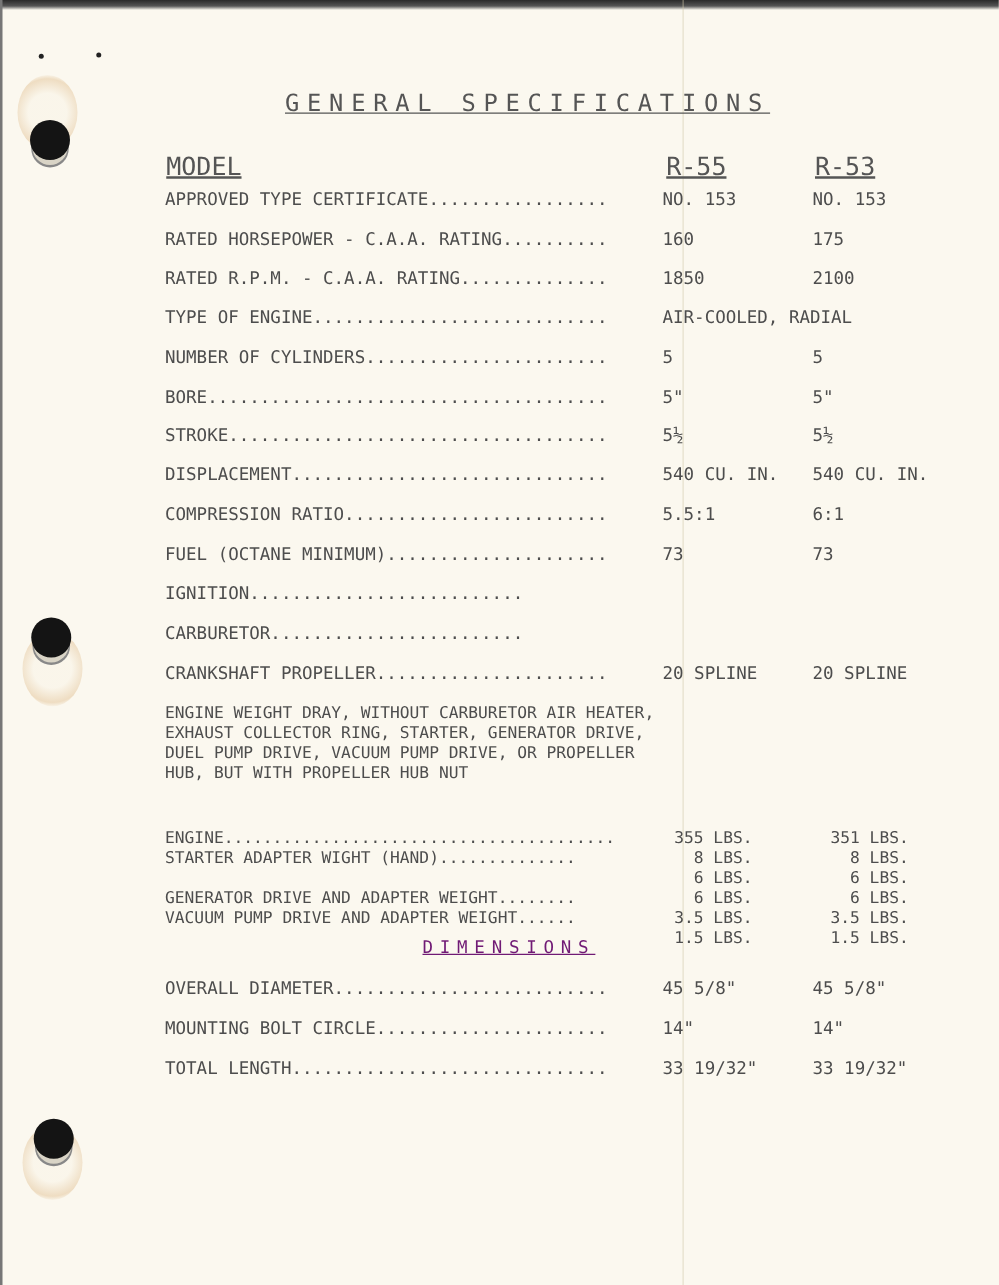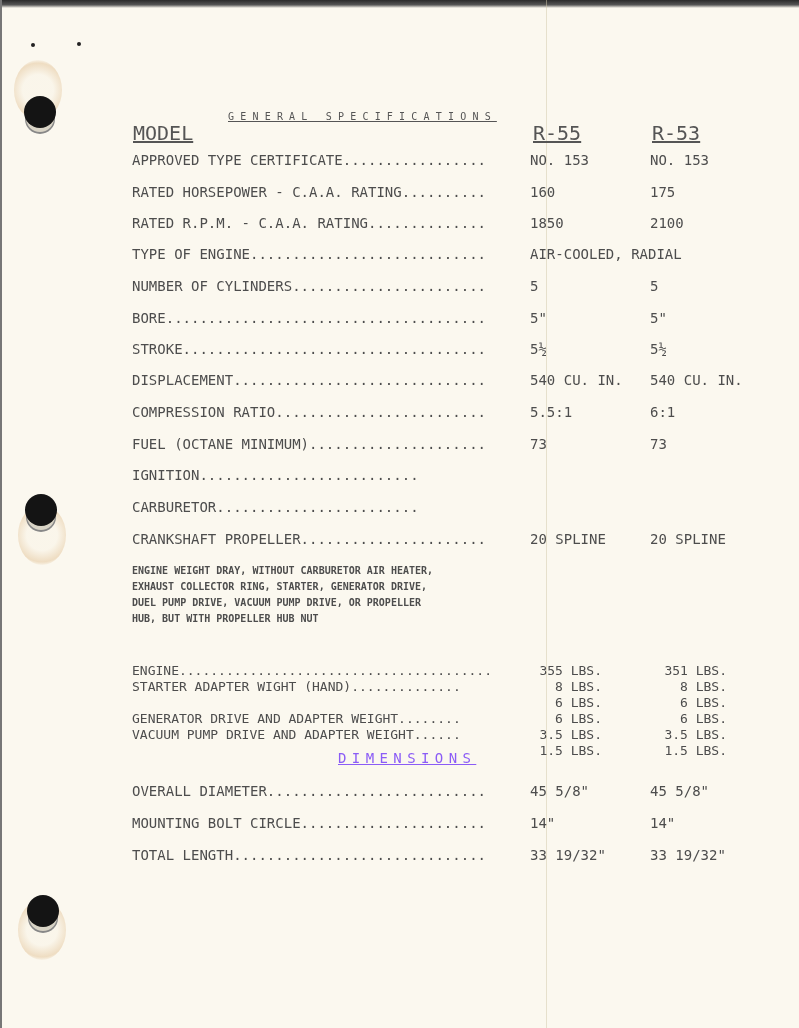--- a/index.html
+++ b/index.html
@@ -27,36 +27,36 @@
     box-shadow: 0 6px 0 -2px #d9d4c6, 0 7px 0 -1px #888;
   }
   .stain {
     position: absolute; width: 48px; height: 60px; border-radius: 50%;
     background: radial-gradient(circle, rgba(230,200,150,0.05) 40%, rgba(215,170,110,0.35) 70%, rgba(251,248,239,0) 80%);
   }
   .dot { position: absolute; width: 4px; height: 4px; background: #222; border-radius: 50%; }
 
   .title {
     position: absolute; left: 228px; top: 72px;
-    font-size: 10px; letter-spacing: 6.2px; text-decoration: underline; color: #555; margin-top: 39px;
+    font-size: 19px; letter-spacing: 6.2px; text-decoration: underline; color: #555;
   }
   .dim-title {
     position: absolute; left: 338px; top: 750px;
-    font-size: 14px; letter-spacing: 5.4px; text-decoration: underline; color: #8b5cf6;
+    font-size: 14px; letter-spacing: 5.4px; text-decoration: underline; color: #701a75;
   }
   .hdr { position: absolute; top: 121px; font-size: 20px; text-decoration: underline; color: #555; }
 
   .row {
     position: absolute; left: 132px; font-size: 14px; white-space: pre; color: #4d4d4d;
   }
   .row .label { display: inline-block; }
   .row .v1 { position: absolute; left: 398px; top: 0; white-space: pre; }
   .row .v2 { position: absolute; left: 518px; top: 0; white-space: pre; }
 
-  .small { position: absolute; left: 132px; font-size: 10px; white-space: pre; line-height: 16px; color: #4d4d4d; font-weight: bold; }
+  .small { position: absolute; left: 132px; font-size: 13px; white-space: pre; line-height: 16px; color: #4d4d4d; }
   .wrow { position: absolute; left: 132px; width: 470px; font-size: 13px; white-space: pre; line-height: 16px; color: #4d4d4d; margin-top: 36px; }
   .wrow .v1 { position: absolute; left: 398px; width: 72px; text-align: right; top: 0; }
   .wrow .v2 { position: absolute; left: 500px; width: 95px; text-align: right; top: 0; }
 </style>
 </head>
 <body>
 
 <div class="top-edge"></div>
 <div class="left-edge"></div>
 <div class="fold"></div>

